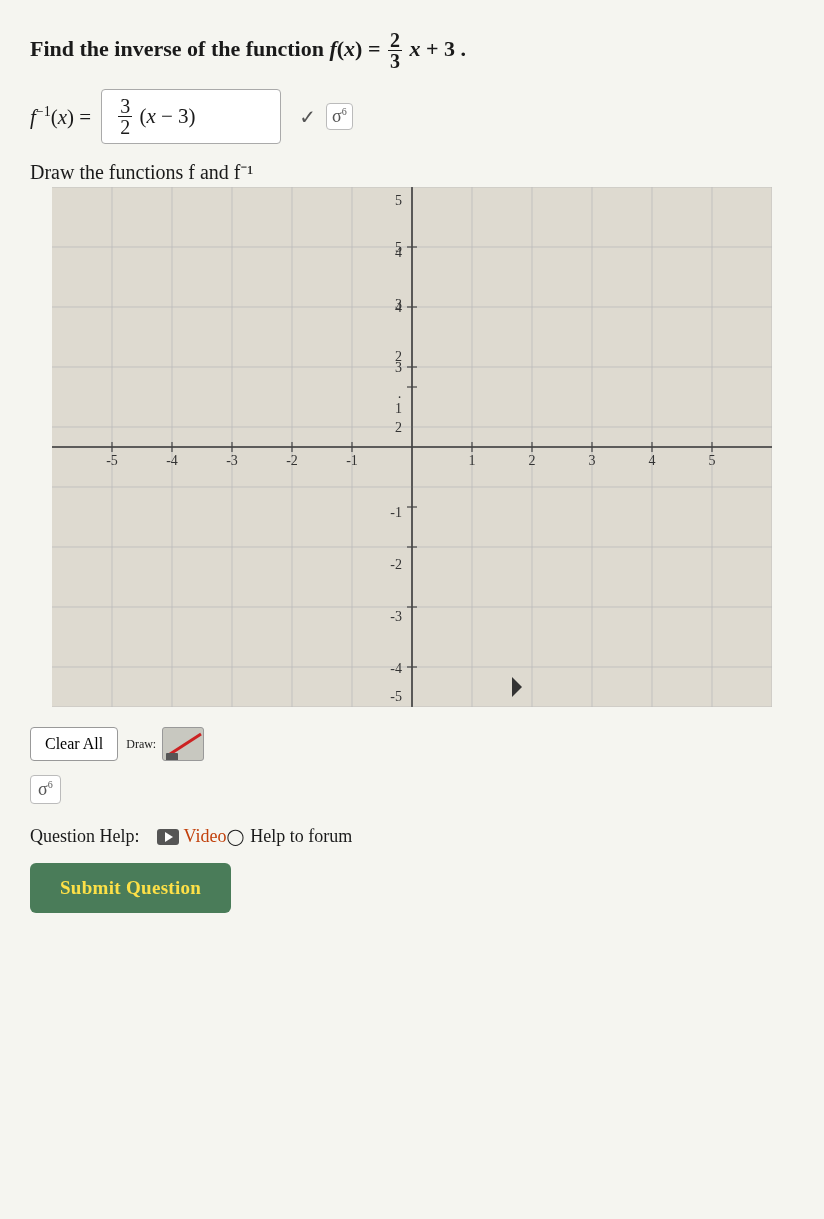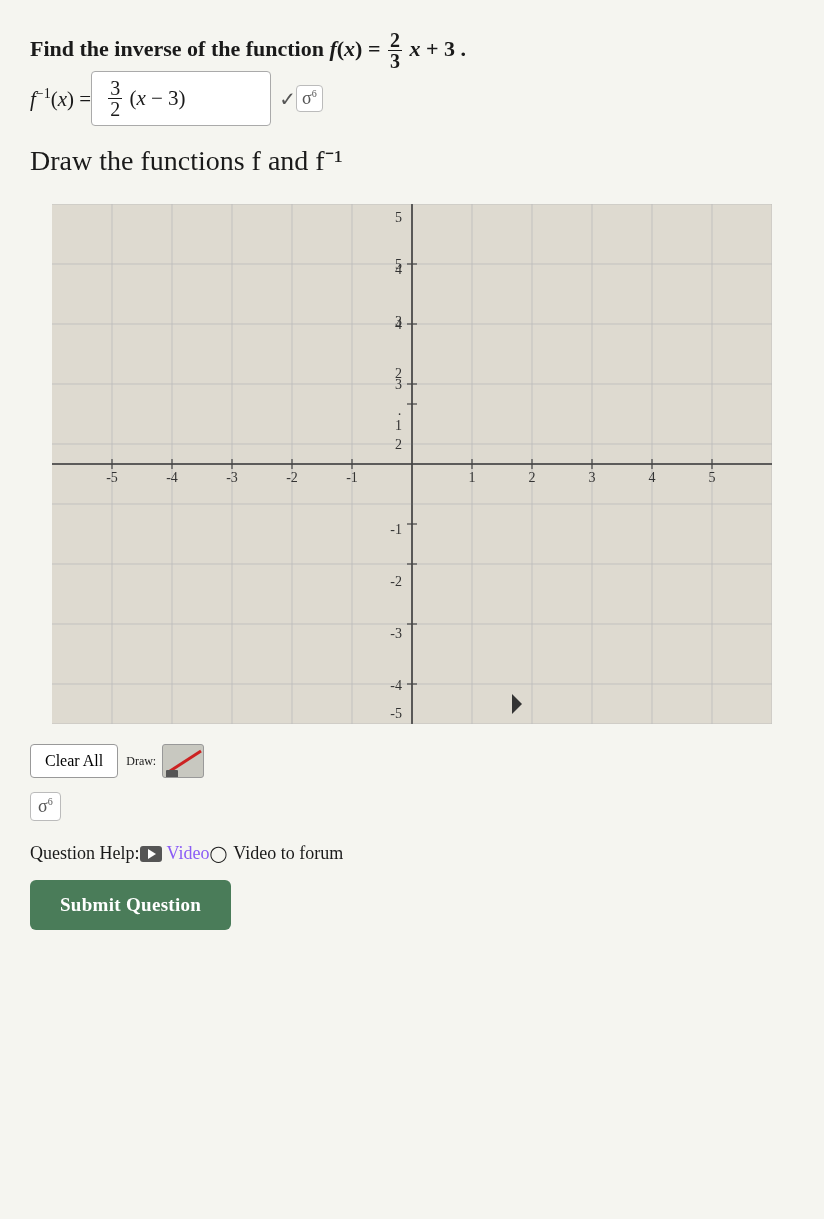--- a/index.html
+++ b/index.html
@@ -8,40 +8,42 @@
       min-height: 1219px;
       background: #f5f5f0;
       font-family: Georgia, 'Times New Roman', serif;
       color: #1a1a1a;
       padding: 30px 30px 20px 30px;
     }
 
     .problem-title {
       font-size: 22px;
       font-weight: bold;
+      margin-bottom: 18px;
       line-height: 1.4;
     }
 
     .fraction {
       display: inline-flex;
       flex-direction: column;
       align-items: center;
       vertical-align: middle;
       margin: 0 2px;
       font-size: 20px;
       line-height: 1;
     }
     .fraction .num { border-bottom: 1.5px solid #1a1a1a; padding: 0 2px; }
     .fraction .den { padding: 0 2px; }
 
     .answer-row {
       display: flex;
       align-items: center;
       margin-bottom: 14px;
       font-size: 21px;
+      gap: 10px;
     }
 
     .answer-box {
       border: 1.5px solid #aaa;
       border-radius: 4px;
       padding: 6px 14px;
       background: #fff;
       display: inline-flex;
       align-items: center;
       min-width: 180px;
@@ -59,23 +61,23 @@
       color: #555;
       border: 1.5px solid #bbb;
       border-radius: 4px;
       padding: 2px 5px;
       background: #fff;
       cursor: pointer;
       display: inline-block;
     }
 
     .draw-label {
-      font-size: 28px;
+      font-size: 20px;
       font-weight: normal;
-      margin-bottom: 26px;
+      margin-bottom: 2px;
     }
 
     
     .graph-wrapper {
       display: flex;
       justify-content: center;
       margin: 0 auto 12px auto;
     }
 
     .graph-area {
@@ -138,21 +140,22 @@
       margin-bottom: 16px;
       display: flex;
       align-items: center;
     }
 
     .help-video-btn {
       display: inline-flex;
       align-items: center;
       gap: 5px;
       cursor: pointer;
-      color: #8b5cf6;
+      color: #c2410c;
+      margin-left: 17px;
     }
 
     .video-icon {
       width: 22px;
       height: 16px;
       background: #555;
       border-radius: 3px;
       display: inline-flex;
       align-items: center;
       justify-content: center;
@@ -174,21 +177,21 @@
     .post-forum-btn {
       display: inline-flex;
       align-items: center;
       gap: 4px;
       cursor: pointer;
       color: #1a1a1a;
     }
 
     .submit-btn {
       background: #4a7c59;
-      color: #ffffff;
+      color: #fde047;
       border: none;
       border-radius: 6px;
       padding: 14px 30px;
       font-size: 19px;
       font-family: Georgia, serif;
       cursor: pointer;
       font-weight: bold;
       letter-spacing: 0.3px;
     }
 
@@ -357,19 +360,19 @@
 <div class="question-help-row">
   <span>Question Help:</span>
 
   <span class="help-video-btn">
     <span class="video-icon"></span>
     <span>Video</span>
   </span>
 
   <span class="post-forum-btn">
     <span class="forum-icon">◯</span>
-    <span>Video to forum</span>
+    <span>Help to forum</span>
   </span>
 </div>
 
 <div>
   <button class="submit-btn">Submit Question</button>
 </div>
 
 </body></html>

